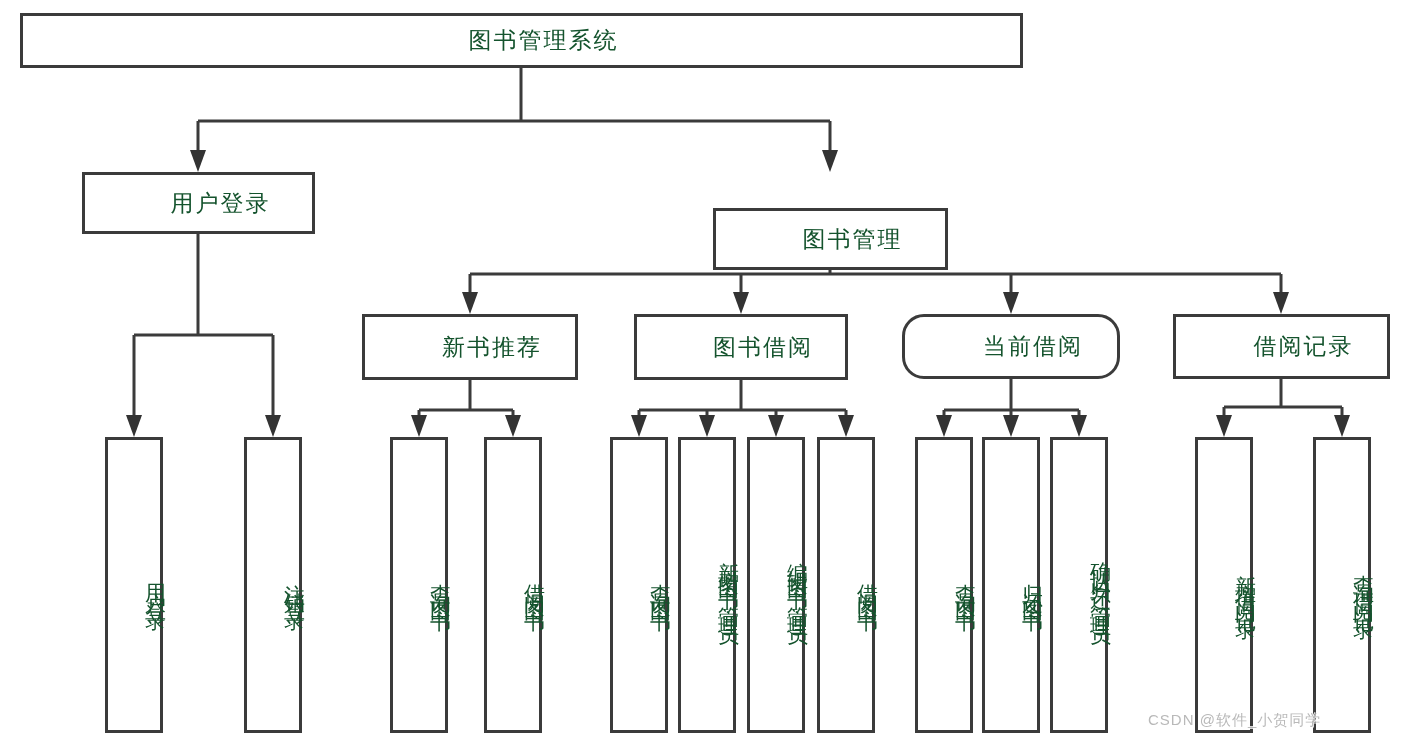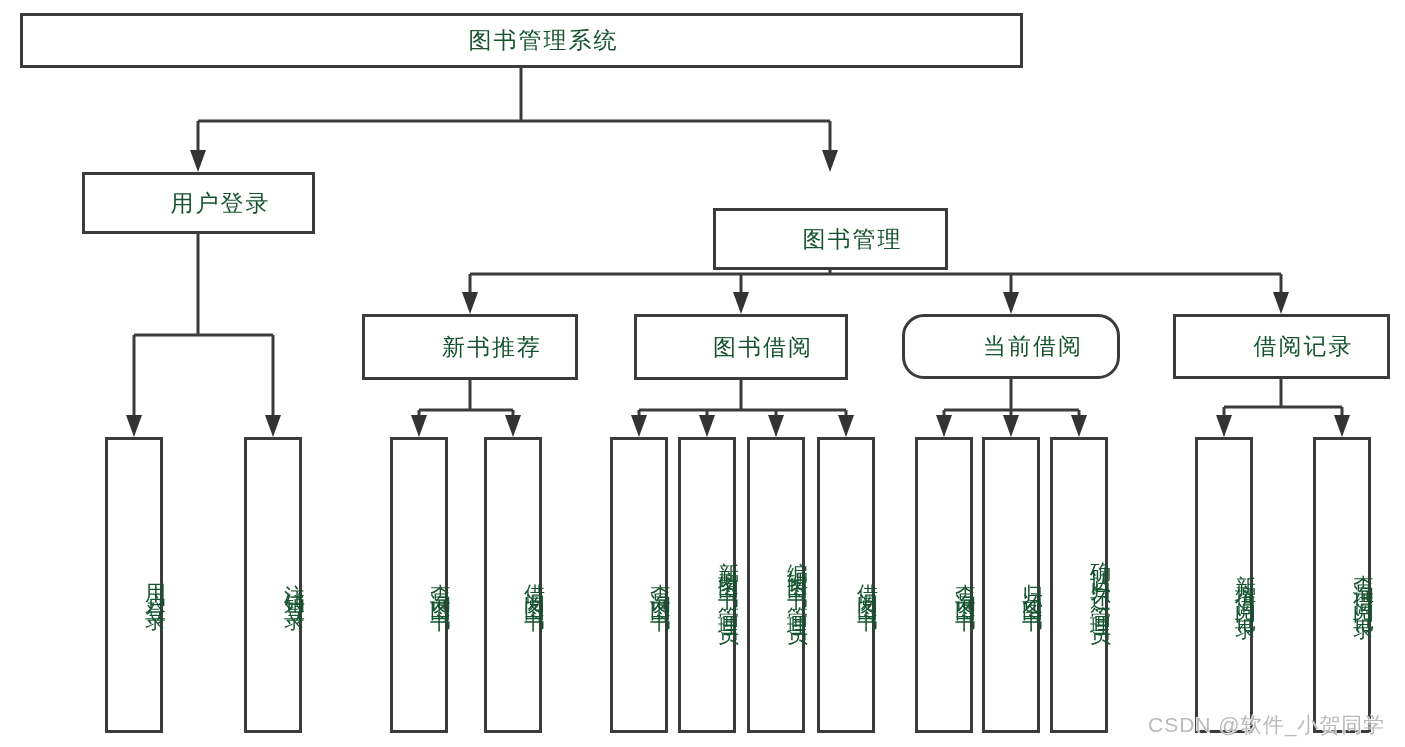--- a/index.html
+++ b/index.html
@@ -25,21 +25,21 @@
   .v-node{
     writing-mode:vertical-rl;
     font-size:21px;
     letter-spacing:9px;
     line-height:1;
     text-align:center;
   }
   .watermark{
     position:absolute;
     left:1148px;top:711px;
-    font-size:21px;
+    font-size:15px;
     color:#b9b9b9;
     letter-spacing:1px;
     white-space:nowrap;
     z-index:5;
     text-shadow:1px 1px 0 rgba(255,255,255,.85), -1px -1px 0 rgba(255,255,255,.85);
   }
 </style>
 </head>
 <body>
 

